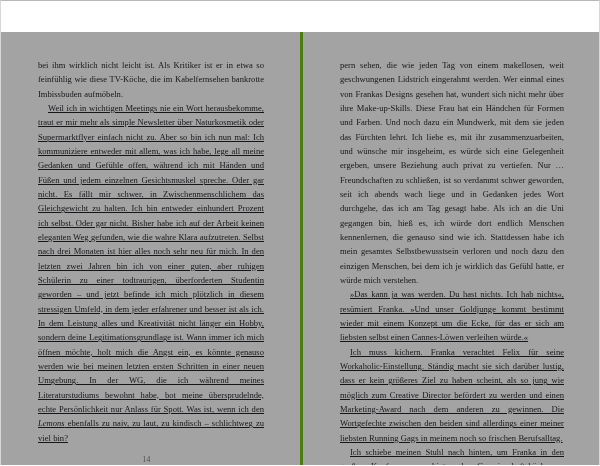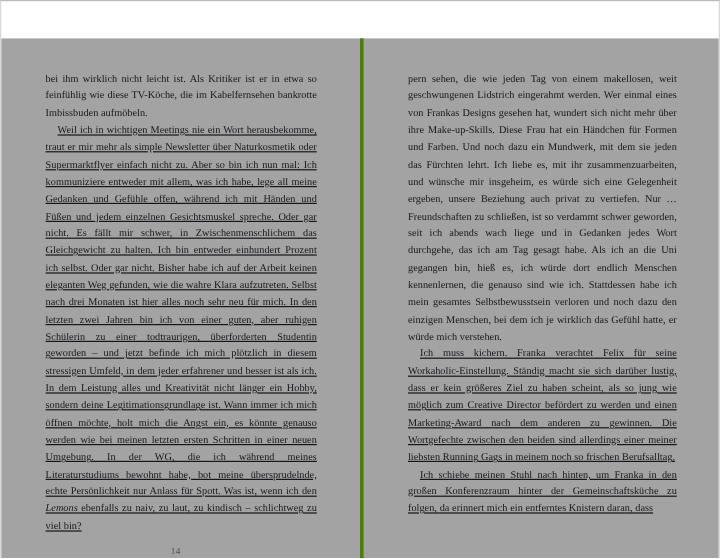--- a/index.html
+++ b/index.html
@@ -98,18 +98,19 @@
     <div class="text-block">
         <p class="no-indent"><span>bei ihm wirklich nicht leicht ist. Als Kritiker ist er in etwa so feinfühlig wie diese TV-Köche, die im Kabelfernsehen bankrotte Imbissbuden aufmöbeln.</span></p>
         <p class="indent"><span>Weil ich in wichtigen Meetings nie ein Wort herausbekomme, traut er mir mehr als simple Newsletter über Naturkosmetik oder Supermarktflyer einfach nicht zu. Aber so bin ich nun mal: Ich kommuniziere entweder mit allem, was ich habe, lege all meine Gedanken und Gefühle offen, während ich mit Händen und Füßen und jedem einzelnen Gesichtsmuskel spreche. Oder gar nicht. Es fällt mir schwer, in Zwischenmenschlichem das Gleichgewicht zu halten. Ich bin entweder einhundert Prozent ich selbst. Oder gar nicht. Bisher habe ich auf der Arbeit keinen eleganten Weg gefunden, wie die wahre Klara aufzutreten. Selbst nach drei Monaten ist hier alles noch sehr neu für mich. In den letzten zwei Jahren bin ich von einer guten, aber ruhigen Schülerin zu einer todtraurigen, überforderten Studentin geworden – und jetzt befinde ich mich plötzlich in diesem stressigen Umfeld, in dem jeder erfahrener und besser ist als ich. In dem Leistung alles und Kreativität nicht länger ein Hobby, sondern deine Legitimationsgrundlage ist. Wann immer ich mich öffnen möchte, holt mich die Angst ein, es könnte genauso werden wie bei meinen letzten ersten Schritten in einer neuen Umgebung. In der WG, die ich während meines Literaturstudiums bewohnt habe, bot meine übersprudelnde, echte Persönlichkeit nur Anlass für Spott. Was ist, wenn ich den </span><em>Lemons</em><span> ebenfalls zu naiv, zu laut, zu kindisch – schlichtweg zu viel bin?</span></p>
       </div>
     <div class="folio">14</div>
   </div>
 
   <div class="page page-right">
     <div class="text-block">
         <p class="no-indent"><span>pern sehen, die wie jeden Tag von einem makellosen, weit geschwungenen Lidstrich eingerahmt werden. Wer einmal eines von Frankas Designs gesehen hat, wundert sich nicht mehr über ihre Make-up-Skills. Diese Frau hat ein Händchen für Formen und Farben. Und noch dazu ein Mundwerk, mit dem sie jeden das Fürchten lehrt. Ich liebe es, mit ihr zusammenzuarbeiten, und wünsche mir insgeheim, es würde sich eine Gelegenheit ergeben, unsere Beziehung auch privat zu vertiefen. Nur … Freundschaften zu schließen, ist so verdammt schwer geworden, seit ich abends wach liege und in Gedanken jedes Wort durchgehe, das ich am Tag gesagt habe. Als ich an die Uni gegangen bin, hieß es, ich würde dort endlich Menschen kennenlernen, die genauso sind wie ich. Stattdessen habe ich mein gesamtes Selbstbewusstsein verloren und noch dazu den einzigen Menschen, bei dem ich je wirklich das Gefühl hatte, er würde mich verstehen.</span></p>
+        <p class="indent"><span>»Das kann ja was werden. Du hast nichts. Ich hab nichts«, resümiert Franka. »Und unser Goldjunge kommt bestimmt wieder mit einem Konzept um die Ecke, für das er sich am liebsten selbst einen Cannes-Löwen verleihen würde.«</span></p>
         <p class="indent"><span>Ich muss kichern. Franka verachtet Felix für seine Workaholic-Einstellung. Ständig macht sie sich darüber lustig, dass er kein größeres Ziel zu haben scheint, als so jung wie möglich zum Creative Director befördert zu werden und einen Marketing-Award nach dem anderen zu gewinnen. Die Wortgefechte zwischen den beiden sind allerdings einer meiner liebsten Running Gags in meinem noch so frischen Berufsalltag.</span></p>
         <p class="indent"><span>Ich schiebe meinen Stuhl nach hinten, um Franka in den großen Konferenzraum hinter der Gemeinschaftsküche zu folgen, da erinnert mich ein entferntes Knistern daran, dass</span></p>
       </div>
   </div>
 
 </div>
 
 </body></html>

